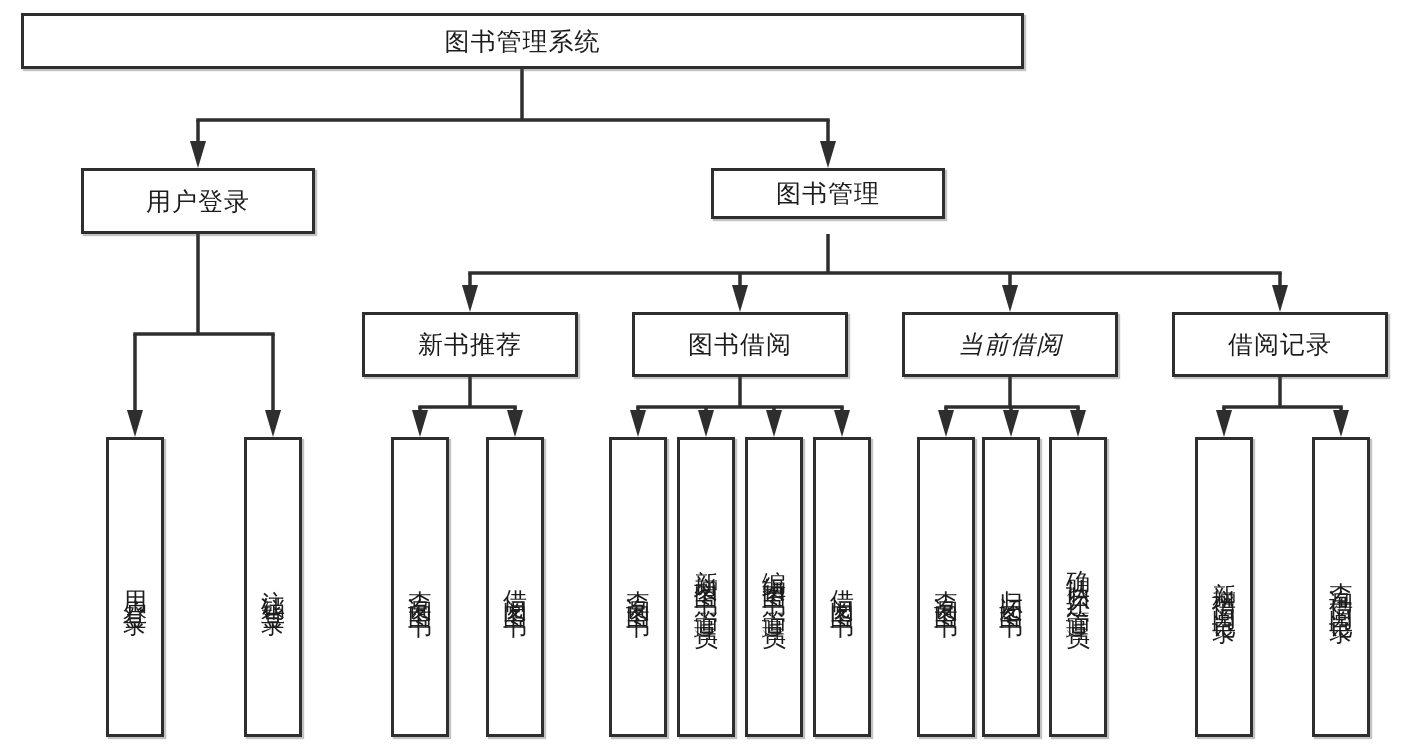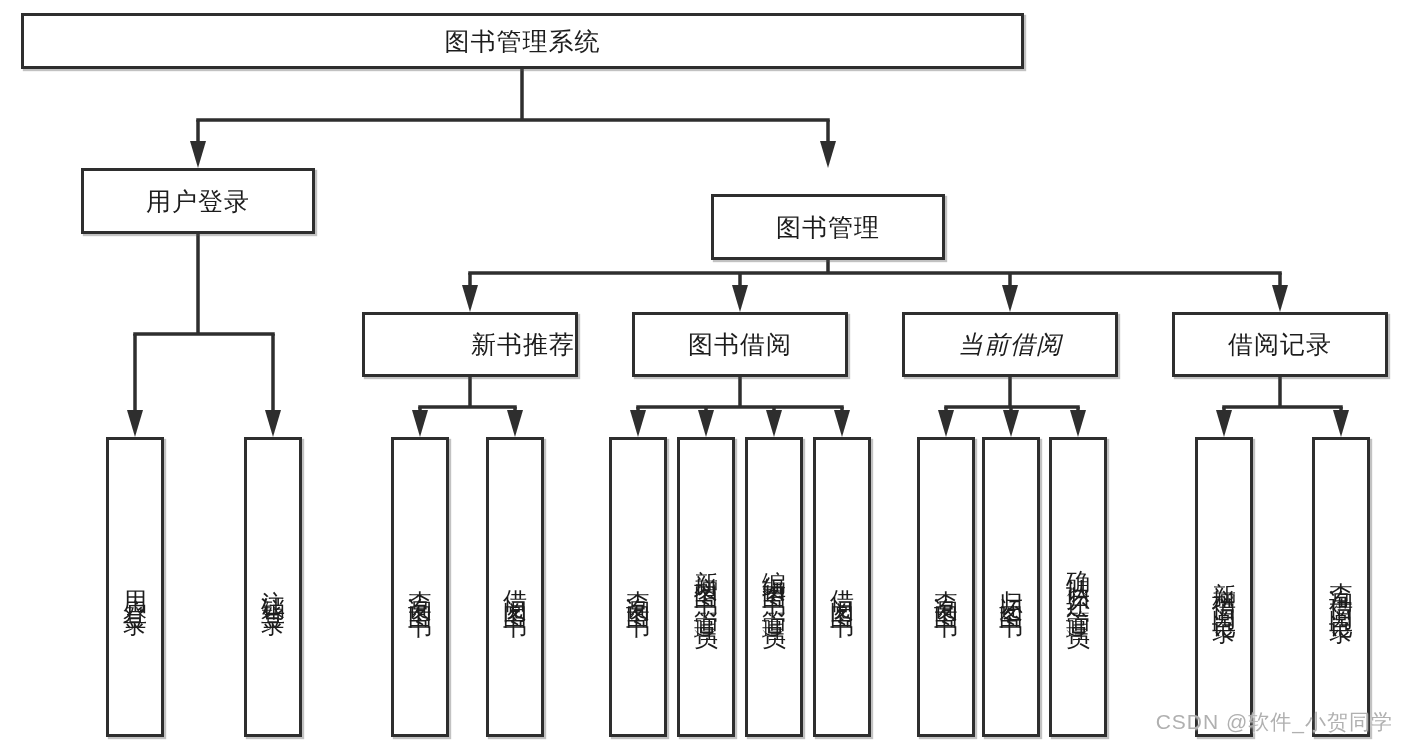--- a/index.html
+++ b/index.html
@@ -129,25 +129,25 @@
       <polygon points="1333,410 1349,410 1341,437" fill="#2e2e2e"></polygon>
     </svg>
 
   <div class="node" style="left:21px; top:13px; width:1003px; height:56px;">
     <span class="lbl">图书管理系统</span>
   </div>
 
   <div class="node" style="left:81px; top:168px; width:234px; height:66px;">
     <span class="lbl">用户登录</span>
   </div>
-  <div class="node" style="left:711px; top:168px; width:234px; height:66px;margin-top:26px;">
+  <div class="node" style="left:711px; top:168px; width:234px; height:51px;">
     <span class="lbl">图书管理</span>
   </div>
 
-  <div class="node l3" style="left:362px;justify-content:flex-end;">
+  <div class="node l3" style="left:362px;">
     <span class="lbl">新书推荐</span>
   </div>
   <div class="node l3" style="left:632px;align-items:center;">
     <span class="lbl">图书借阅</span>
   </div>
   <div class="node l3" style="left:902px;font-style:italic;">
     <span class="lbl">当前借阅</span>
   </div>
   <div class="node l3" style="left:1172px;">
     <span class="lbl">借阅记录</span>
@@ -190,14 +190,13 @@
     <span class="lbl">确认归还（管理员）</span>
   </div>
 
   <div class="node vnode" style="left:1195px;">
     <span class="lbl">新增借阅记录</span>
   </div>
   <div class="node vnode" style="left:1312px;">
     <span class="lbl">查询借阅记录</span>
   </div>
 
-  <div class="watermark">CSDN @软件_小贺同学</div>
 </div>
 
 </body></html>

